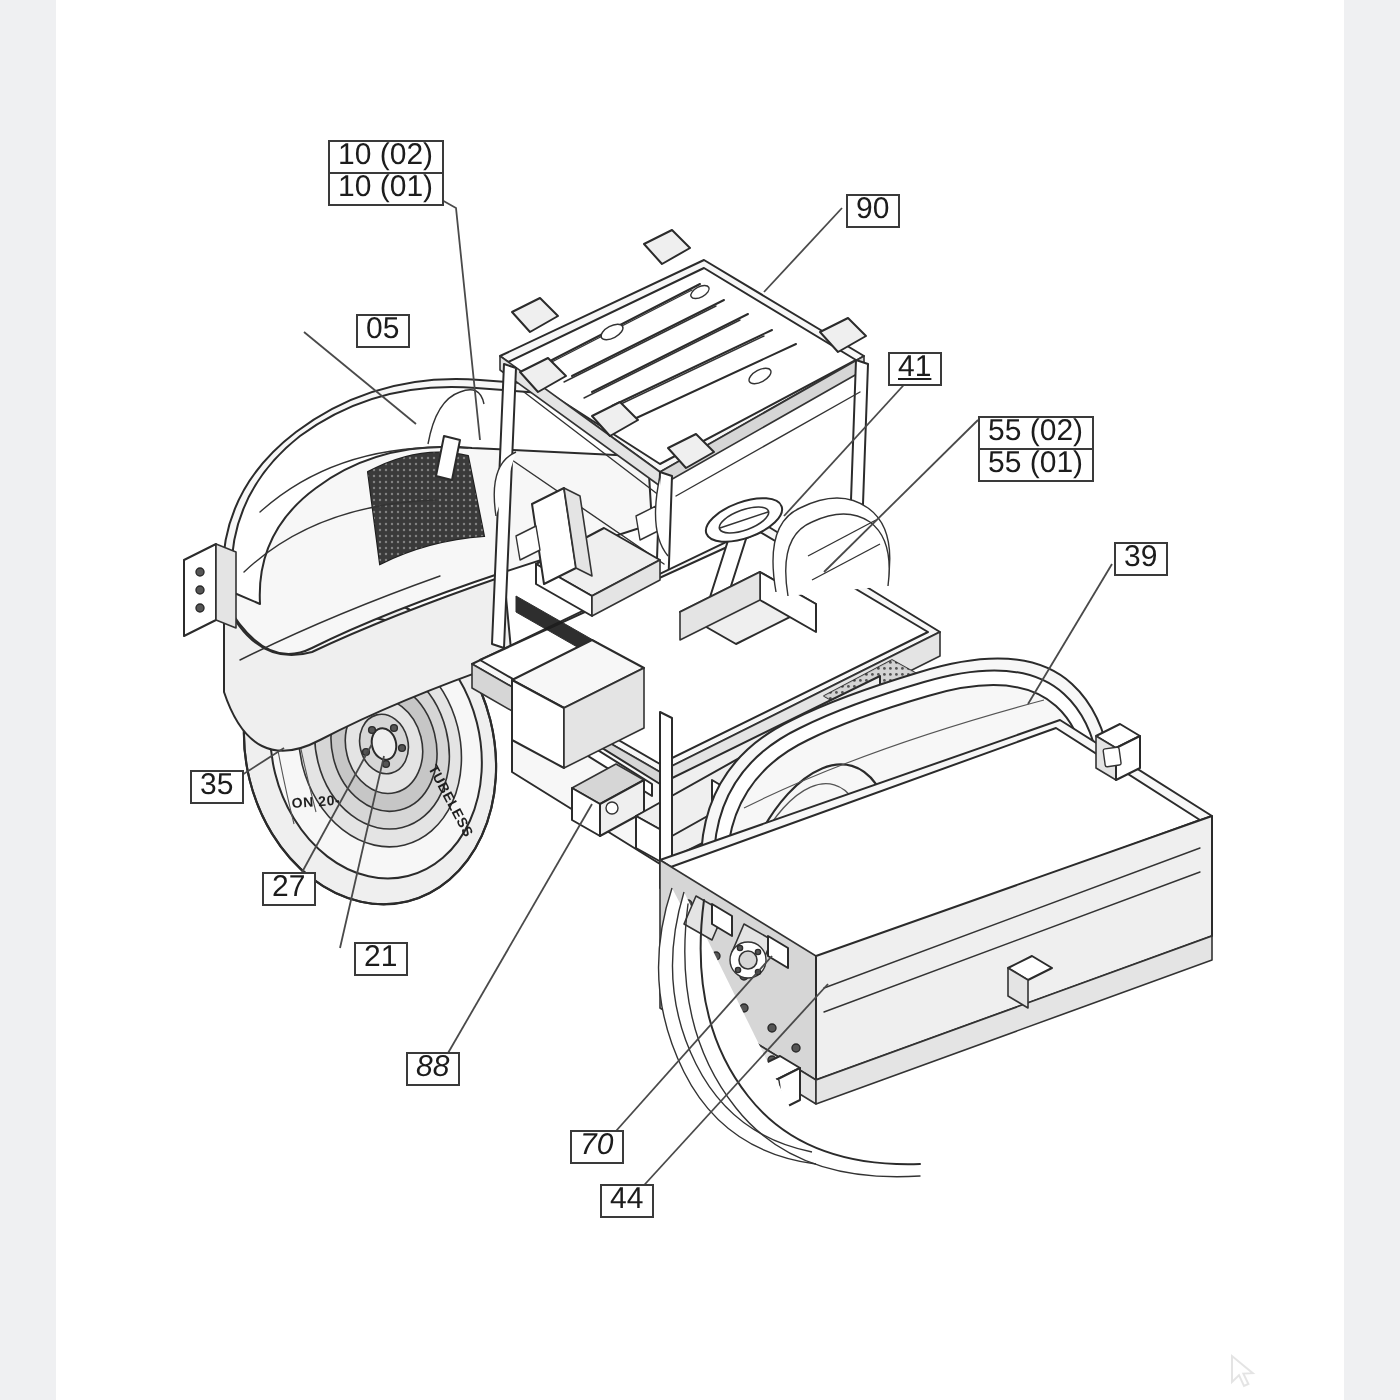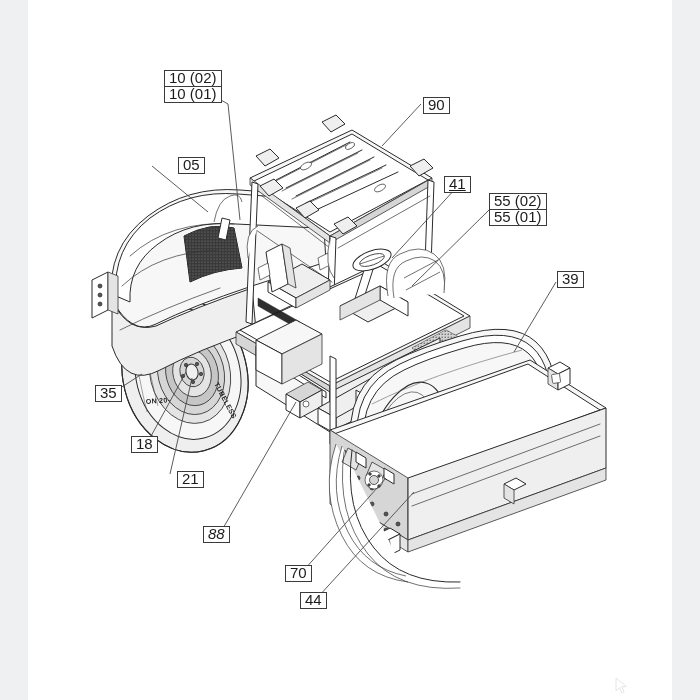--- a/index.html
+++ b/index.html
@@ -353,30 +353,30 @@
 
   <div class="callout stack" id="cb-c10" style="left: 164px; top: 70px;">
     <div class="row">10 (02)</div>
     <div class="row">10 (01)</div>
   </div>
 
   <div class="callout" id="cb-c05" style="left: 130px; top: 157px; margin-left: 48px;">05</div>
   <div class="callout" id="cb-c90" style="left: 423px; top: 97px;">90</div>
   <div class="callout" id="cb-c41" style="left: 444px; top: 176px; text-decoration: underline;">41</div>
 
-  <div class="callout stack" id="cb-c55" style="left: 489px; top: 193px; text-align: right;">
+  <div class="callout stack" id="cb-c55" style="left: 489px; top: 208px; text-align: right;">
     <div class="row">55 (02)</div>
     <div class="row">55 (01)</div>
   </div>
 
   <div class="callout" id="cb-c39" style="left: 557px; top: 271px;">39</div>
   <div class="callout" id="cb-c35" style="left: 95px; top: 385px;">35</div>
-  <div class="callout" id="cb-c27" style="left: 131px; top: 436px;">18</div>
+  <div class="callout" id="cb-c27" style="left: 131px; top: 436px;">27</div>
   <div class="callout" id="cb-c21" style="left: 152px; top: 471px; margin-left: 25px;">21</div>
   <div class="callout" id="cb-c88" style="left: 203px; top: 526px; font-style: italic;">88</div>
-  <div class="callout" id="cb-c70" style="left: 285px; top: 565px;">70</div>
+  <div class="callout" id="cb-c70" style="left: 285px; top: 565px; font-style: italic;">70</div>
   <div class="callout" id="cb-c44" style="left: 300px; top: 592px;">44</div>
 
   <svg id="watermark" viewBox="0 0 20 20">
     <path d="M4 2 L4 15 L7.5 11.6 L10 17 L12.2 16 L9.7 10.8 L14.4 10.6 Z" fill="none" stroke="#8a8a8a" stroke-width="1"></path>
   </svg>
 
 </div>
 
 </body></html>

